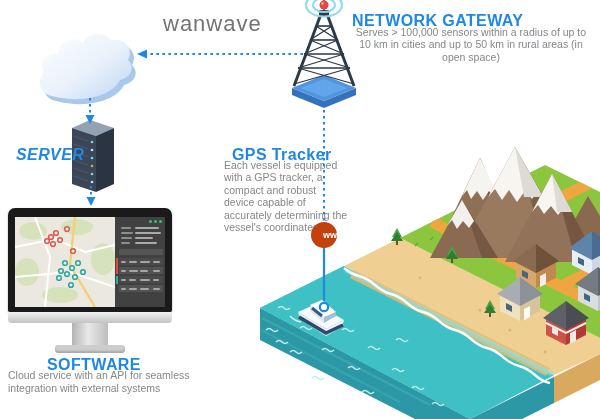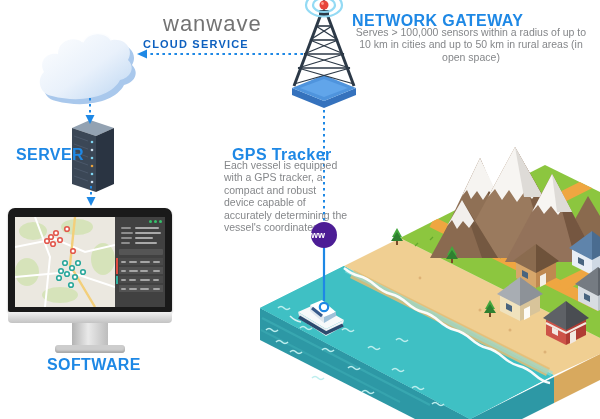--- a/index.html
+++ b/index.html
@@ -6,28 +6,28 @@
   .canvas{position:relative;width:600px;height:419px;overflow:hidden;background:#ffffff;
           font-family:"Liberation Sans", sans-serif;}
   .abs{position:absolute;}
   
   .brand{left:142px;top:11px;font-size:22px;font-weight:normal;color:#737373;letter-spacing:1px;margin-left:21px;}
   .brand-sub{left:143px;top:38px;font-size:11px;font-weight:bold;color:#0e60bf;letter-spacing:1.2px;}
   .sec-label{font-size:16px;font-weight:bold;color:#1e88e5;letter-spacing:.4px;}
   .sec-desc{font-size:10.5px;line-height:12.4px;color:#85878a;}
   .lbl-gateway{left:352px;top:12px;}
   .desc-gateway{left:352px;top:26px;width:238px;text-align:center;}
-  .lbl-server{left:16px;top:146px;}
+  .lbl-server{left:16px;top:146px;font-style:italic;}
   .lbl-gps{left:215px;top:146px;}
   .desc-gps{left:224px;top:159px;width:124px;}
   .lbl-software{left:8px;top:356px;}
   .desc-software{left:8px;top:369px;width:190px;line-height:12.8px;}
   
-  .badge{left:311px;top:222px;width:26px;height:26px;border-radius:50%;background:#4c1d95;
-         color:#fff;font-size:9px;font-weight:bold;text-align:left;line-height:26px;z-index:8;}
+  .badge{left:311px;top:222px;width:26px;height:26px;border-radius:50%;background:#c2410c;
+         color:#fff;font-size:9px;font-weight:bold;text-align:right;line-height:26px;z-index:8;}
   
   .monitor{left:8px;top:206px;width:164px;height:152px;z-index:6;}
   .mon-frame{position:absolute;left:0;top:2px;width:164px;height:104px;background:#1a1a1a;
              border-radius:7px 7px 2px 2px;box-shadow:0 1px 2px rgba(0,0,0,.35);}
   .mon-screen{position:absolute;left:7px;top:9px;width:150px;height:90px;overflow:hidden;background:#eae7df;}
   .mon-map{position:absolute;left:0;top:0;width:100px;height:90px;}
   .mon-panel{position:absolute;left:100px;top:0;width:50px;height:90px;background:#414141;}
   .win-dots{position:absolute;right:3px;top:3px;display:flex;gap:2px;}
   .win-dots i{width:3px;height:3px;border-radius:50%;background:#35c06a;display:block;}
   .pnl-row{position:absolute;left:6px;height:2px;background:#8d8d8d;border-radius:1px;}
@@ -395,25 +395,25 @@
     <div class="mon-chin"></div>
     <div class="mon-neck"></div>
     <div class="mon-base"></div>
   </div>
 
   <div class="abs badge">
     <span>ww</span>
   </div>
 
   <div class="abs brand" style="z-index:7;">wanwave</div>
-  <div class="abs brand-sub" style="z-index:7;">CLOUD SERVICE</div>
 
   <div class="abs sec-label lbl-gateway" style="z-index:7;">NETWORK GATEWAY</div>
   <div class="abs sec-desc desc-gateway" style="z-index:7;">Serves &gt; 100,000 sensors within a radius of up to 10 km in cities and up to 50 km in rural areas (in open space)</div>
 
   <div class="abs sec-label lbl-server" style="z-index:7;">SERVER</div>
 
   <div class="abs sec-label lbl-gps" style="z-index:7;margin-left:17px;">GPS Tracker</div>
   <div class="abs sec-desc desc-gps" style="z-index:7;">Each vessel is equipped with a GPS tracker, a compact and robust device capable of accurately determining the vessel's coordinates.</div>
 
   <div class="abs sec-label lbl-software" style="z-index:7;margin-left:39px;">SOFTWARE</div>
+  <div class="abs sec-desc desc-software" style="z-index:7;">Cloud service with an API for seamless integration with external systems</div>
 
 </div>
 
 </body></html>

